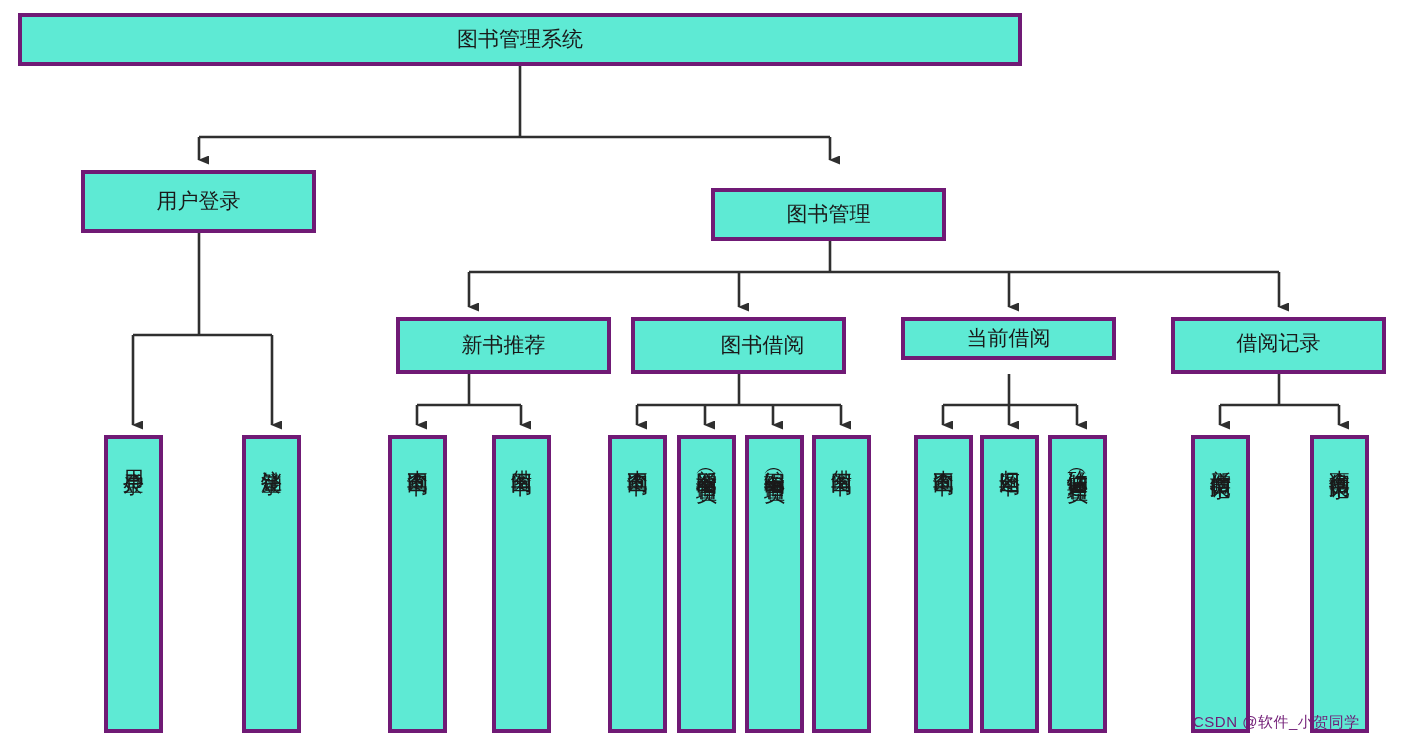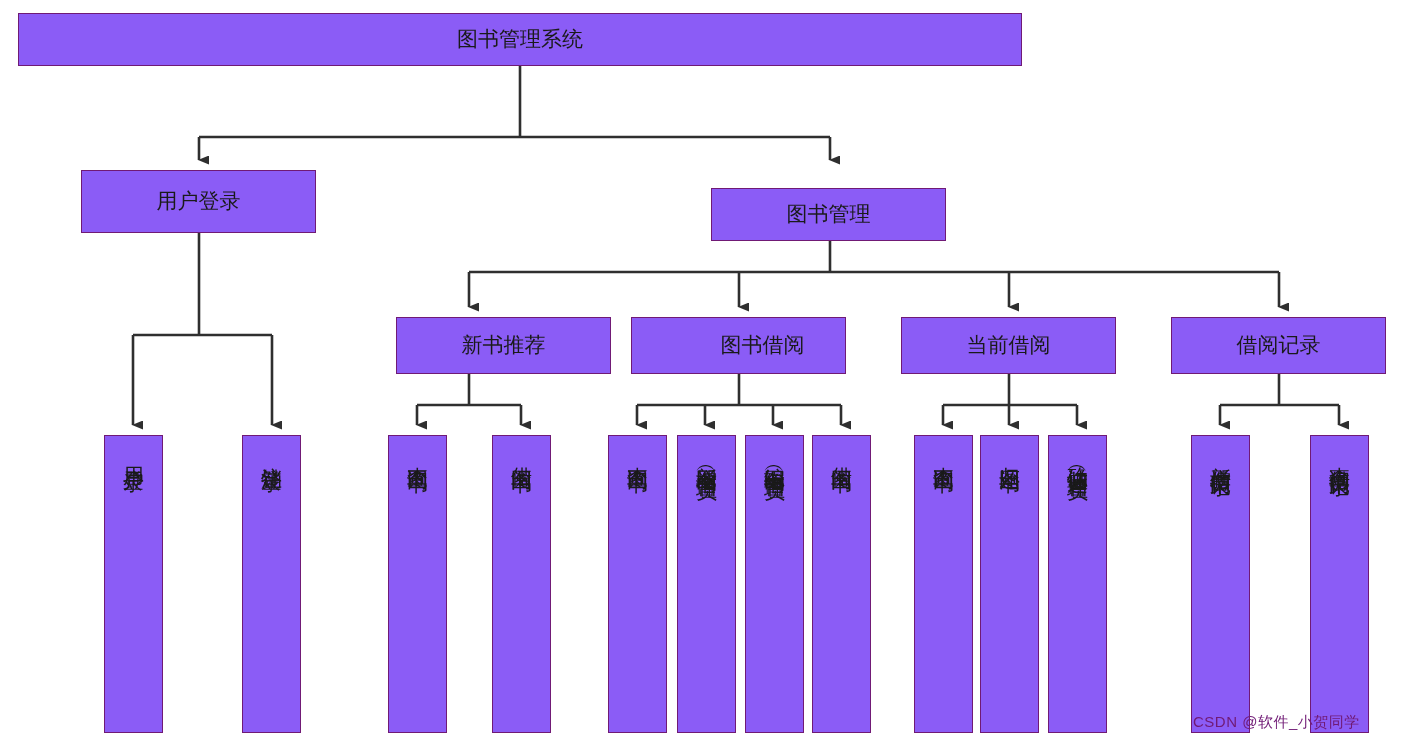--- a/index.html
+++ b/index.html
@@ -8,22 +8,22 @@
     background:#ffffff;
     font-family:"Liberation Sans","DejaVu Sans",sans-serif;
     overflow:hidden;
   }
   #stage{position:relative;width:1405px;height:747px;}
   svg#wires{position:absolute;left:0;top:0;width:1405px;height:747px;}
 
   .node{
     position:absolute;
     box-sizing:border-box;
-    background:#8b5cf6;
-    border:1px solid #701a75;
+    background:#5eead4;
+    border:4px solid #701a75;
     display:flex;
     align-items:center;
     justify-content:center;
     color:#1a1a1a;
   }
   .node .lbl{
     display:block;
     text-align:center;
     line-height:1.18;
     white-space:pre;
@@ -113,24 +113,24 @@
   <div class="node h-node" style="left:711px;top:188px;width:235px;height:53px;">
     <span class="lbl">图书管理</span>
   </div>
 
   <div class="node h-node" style="left:361px;top:317px;width:215px;height:57px;margin-left:35px;">
     <span class="lbl">新书推荐</span>
   </div>
   <div class="node h-node" style="left:631px;top:317px;width:215px;height:57px;padding-left:48px;">
     <span class="lbl">图书借阅</span>
   </div>
-  <div class="node h-node" style="left:901px;top:317px;width:215px;height:57px;justify-content:center;">
+  <div class="node h-node" style="left:901px;top:317px;width:215px;height:43px;justify-content:center;">
     <span class="lbl">当前借阅</span>
   </div>
-  <div class="node h-node" style="left:1171px;top:317px;width:215px;height:57px;">
+  <div class="node h-node" style="left:1171px;top:317px;width:215px;height:57px;font-family:Liberation Mono, monospace;">
     <span class="lbl">借阅记录</span>
   </div>
 
   <div class="node leaf" style="left:104px;top:435px;width:59px;height:298px;">
     <span class="lbl">用户登录</span>
   </div>
   <div class="node leaf" style="left:242px;top:435px;width:59px;height:298px;">
     <span class="lbl">注销登录</span>
   </div>
 

